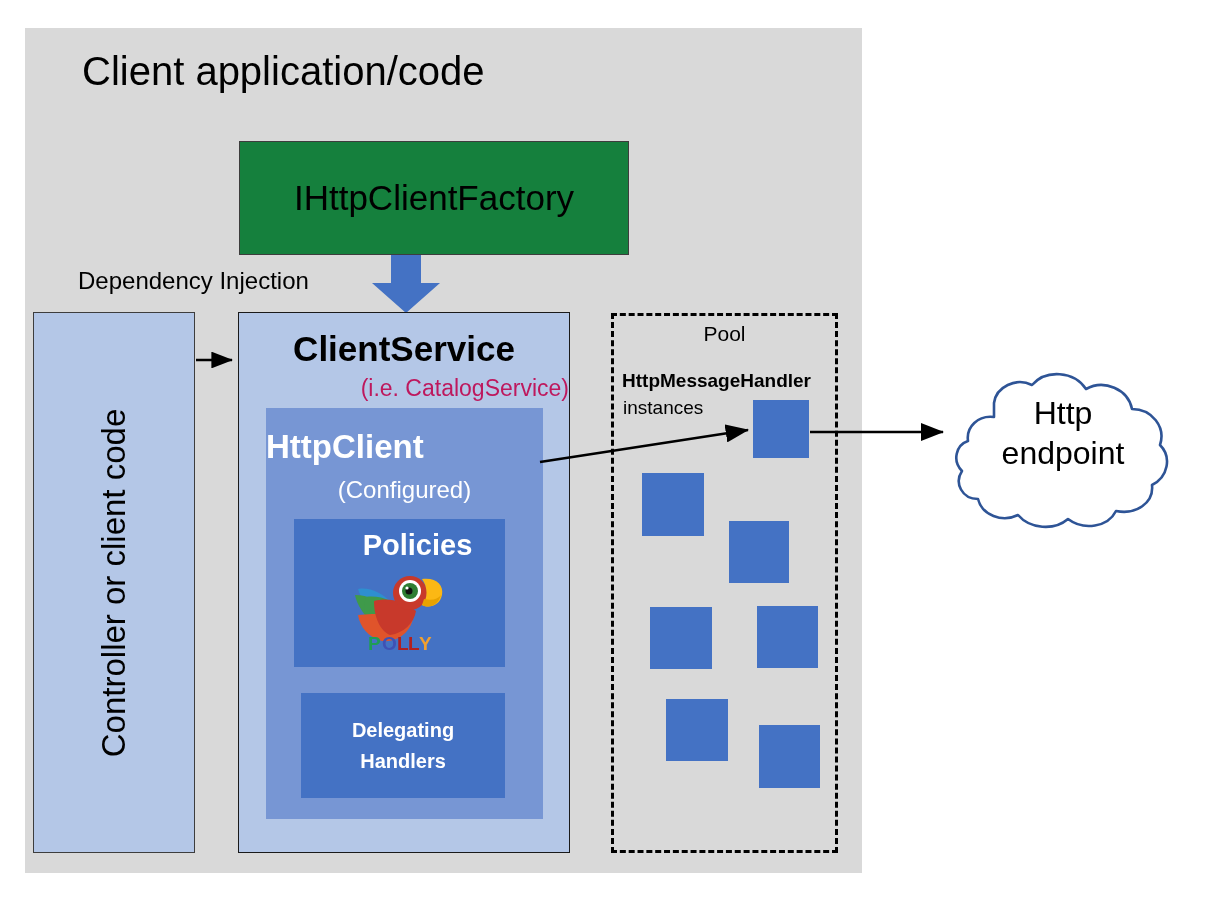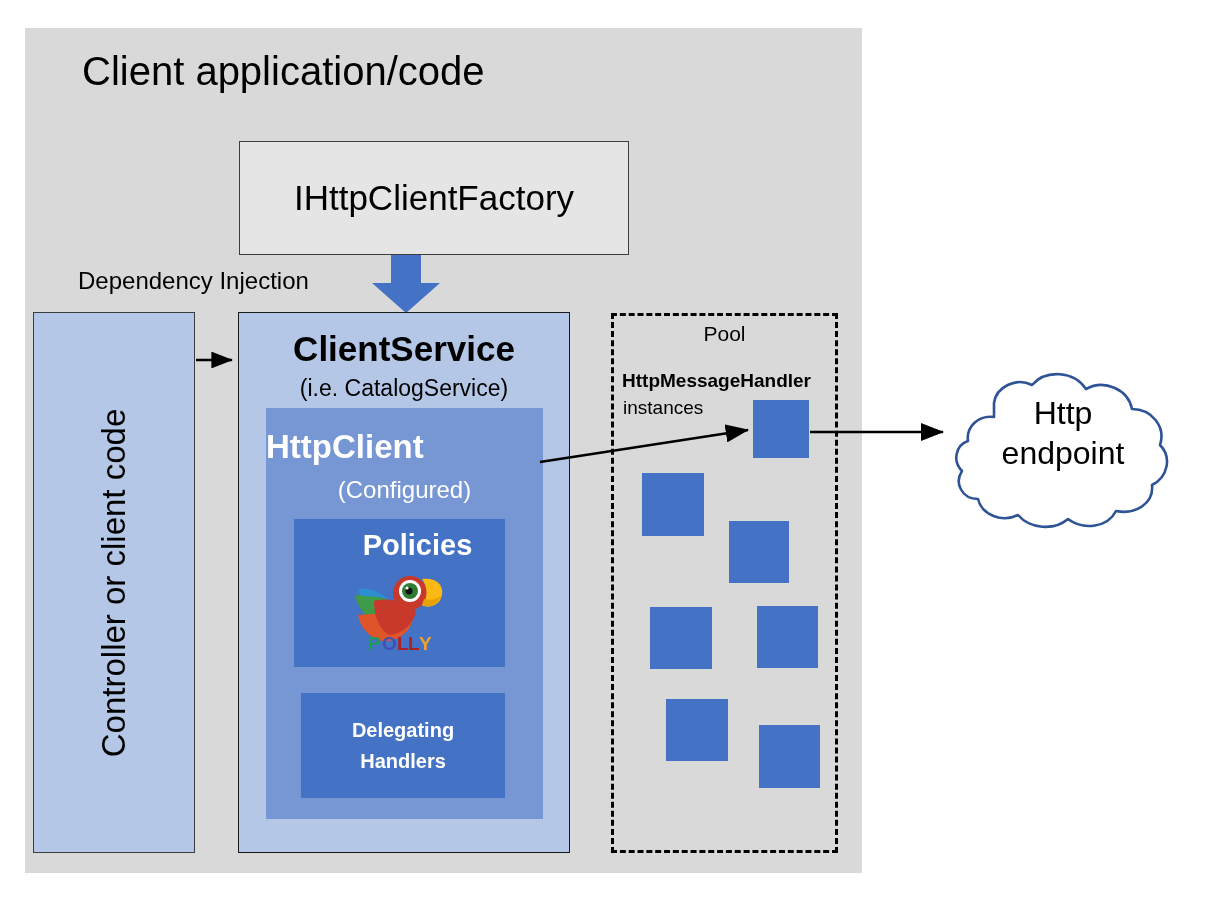--- a/index.html
+++ b/index.html
@@ -38,21 +38,21 @@
     white-space: nowrap;
     margin-left: 16px;
   }
 
   
   #ihttpclientfactory-box {
     left: 239px;
     top: 141px;
     width: 390px;
     height: 114px;
-    background: #e5e5e5;
+    background: #15803d;
     border: 1.5px solid #3d3d3d;
     box-sizing: border-box;
     display: flex;
     align-items: center;
     justify-content: center;
   }
   #ihttpclientfactory-label {
     font-size: 35px;
     color: #000000;
     white-space: nowrap;
@@ -110,23 +110,23 @@
     text-align: center;
     font-size: 35px;
     font-weight: bold;
     color: #000000;
     line-height: 1.05;
   }
   #clientservice-subtitle {
     position: absolute;
     left: 0; right: 0;
     top: 62px;
-    text-align: center;
+    text-align: right;
     font-size: 23px;
-    color: #000000;
+    color: #be185d;
   }
 
   
   #httpclient-box {
     left: 266px;
     top: 408px;
     width: 277px;
     height: 411px;
     background: #7796d4;
   }

